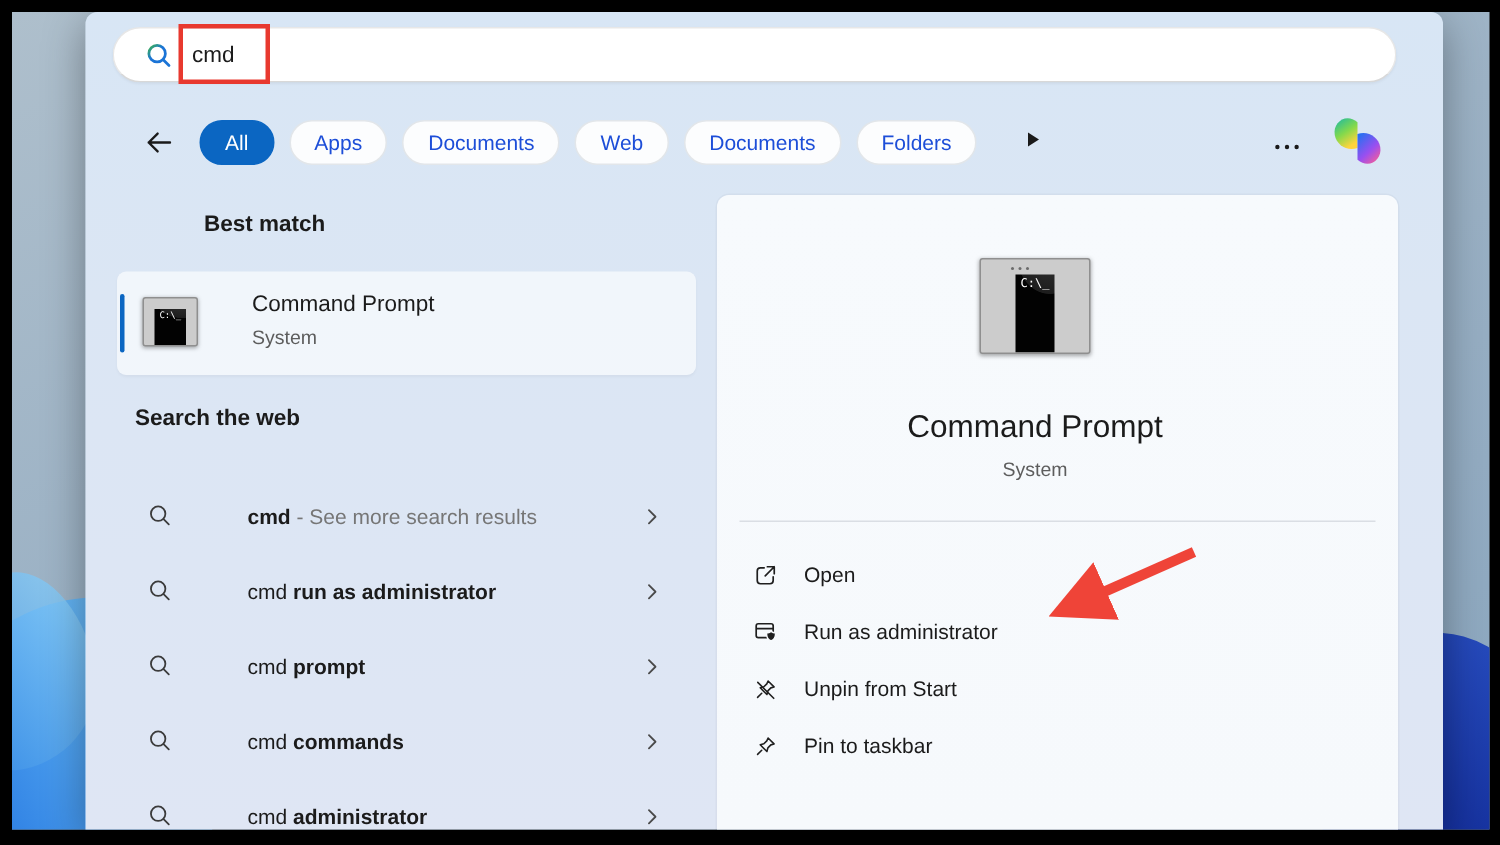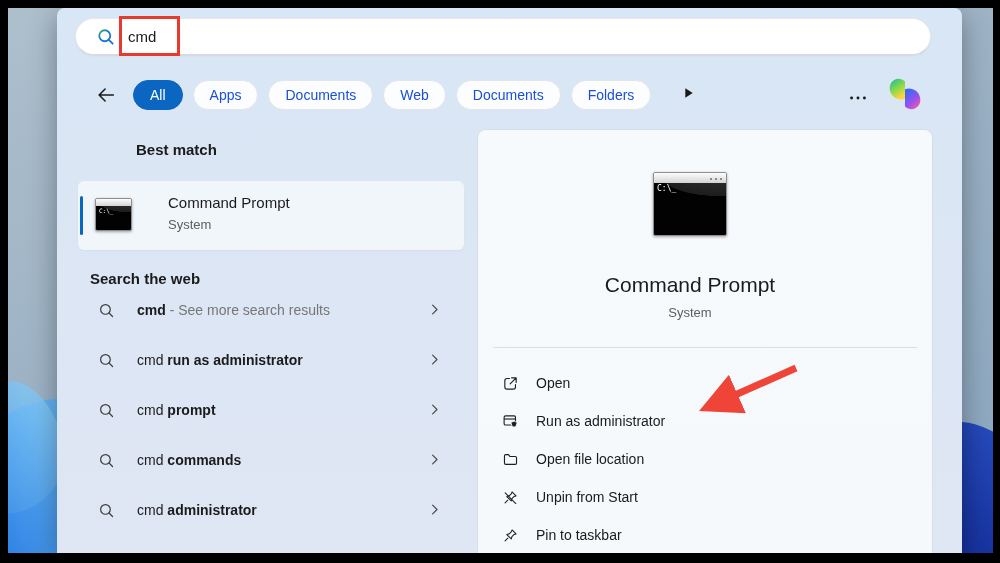--- a/index.html
+++ b/index.html
@@ -60,21 +60,21 @@
   .best-card { position:absolute; left:21px; top:173px; width:386px; height:69px;
     background:rgba(255,255,255,.62); border-radius:6px; cursor:pointer;
     box-shadow:0 1px 2px rgba(0,0,0,.04); }
   .accent-bar { position:absolute; left:2px; top:15px; width:3px; height:39px;
     border-radius:2px; background:var(--accent,#0b66c2); }
   .best-card .cmd-icon { position:absolute; left:17px; top:17px; }
   .best-title { position:absolute; left:90px; top:13px; font-size:15px; color:#1b1b1b; }
   .best-sub   { position:absolute; left:90px; top:36px; font-size:13px; color:#5d5d5d; }
 
   .web-list { position:absolute; left:21px; top:294px; width:386px; }
-  .web-row { height:50px; display:flex; align-items:flex-start; cursor:pointer; border-radius:4px; }
+  .web-row { height:50px; display:flex; align-items:flex-end; cursor:pointer; border-radius:4px;gap:28px; }
   .web-row svg.mag { margin-left:20px; flex:0 0 auto; }
   .web-text { margin-left:22px; font-size:14px; color:#1b1b1b; flex:1 1 auto; white-space:nowrap; }
   .web-text .typed { font-weight:400; }
   .web-text .bold  { font-weight:700; }
   .web-text .note  { color:#767676; font-weight:400; }
   .web-row svg.chev { margin-right:22px; flex:0 0 auto; }
 
   
   .preview { position:absolute; left:421px; top:122px; width:454px; height:423px;
     background:linear-gradient(180deg,#f7fafd 0%,#f6f9fc 100%);
@@ -91,21 +91,21 @@
   .action-row { height:38px; display:flex; align-items:center; padding-left:24px;
     cursor:pointer; }
   .action-row svg { flex:0 0 auto; }
   .action-label { margin-left:17px; font-size:14px; color:#1b1b1b; }
   .arrow-overlay { position:absolute; left:198px; top:228px; width:135px; height:72px;
     pointer-events:none; z-index:20; }
 
   
   .cmd-icon { border:1px solid #8f8f8f; border-radius:2px; overflow:hidden;
     display:flex; flex-direction:column; box-shadow:0 1px 3px rgba(0,0,0,.35);
-    background:#ccc; }
+    background:#ccc;align-items:center; }
   .cmd-icon .tbar { background:linear-gradient(#fdfdfd,#d3d3d3); position:relative; }
   .cmd-icon .tbar i { position:absolute; top:45%; width:2px; height:2px;
     background:#6b6b6b; border-radius:50%; }
   .cmd-icon .screen { flex:1 1 auto; color:#fff; overflow:hidden;
     font-family:"DejaVu Sans Mono",monospace;
     background:radial-gradient(160% 95% at 88% -25%, #343434 0%, #1d1d1d 52%, #020202 53%);
     padding:1px 3px; }
   .cmd-sm { width:37px; height:33px; }
   .cmd-sm .tbar { height:7px; }
   .cmd-sm .screen { font-size:6px; }
@@ -290,26 +290,20 @@
       <div class="action-row">
         <svg width="17" height="17" viewBox="0 0 24 24">
           <rect x="3" y="4" width="16" height="13" rx="2" fill="none" stroke="#1f1f1f" stroke-width="1.6"></rect>
           <line x1="3" y1="8.5" x2="19" y2="8.5" stroke="#1f1f1f" stroke-width="1.6"></line>
           <path d="M17 11.2c1.3 1 2.7 1.4 4.3 1.4 0 4-1.6 6.6-4.3 7.6-2.7-1-4.3-3.6-4.3-7.6 1.6 0 3-.4 4.3-1.4z" fill="#1f1f1f" stroke="#f7fafd" stroke-width="1.4"></path>
         </svg>
         <span class="action-label">Run as administrator</span>
       </div>
       <div class="action-row">
         <svg width="17" height="17" viewBox="0 0 24 24">
-          <path d="M3.5 7A1.8 1.8 0 0 1 5.3 5.2h3.9l2.1 2.6h7.4A1.8 1.8 0 0 1 20.5 9.6v7.4a1.8 1.8 0 0 1-1.8 1.8H5.3a1.8 1.8 0 0 1-1.8-1.8z" fill="none" stroke="#1f1f1f" stroke-width="1.6" stroke-linejoin="round"></path>
-        </svg>
-        <span class="action-label">Open file location</span>
-      </div>
-      <div class="action-row">
-        <svg width="17" height="17" viewBox="0 0 24 24">
           <path d="M14.2 4.2l5.6 5.6-3 .9-2.8 2.8-.9 3.4-6.3-6.3 3.4-.9 2.8-2.8z" fill="none" stroke="#1f1f1f" stroke-width="1.5" stroke-linejoin="round"></path>
           <line x1="8.2" y1="15.8" x2="4.3" y2="19.7" stroke="#1f1f1f" stroke-width="1.5" stroke-linecap="round"></line>
           <line x1="4.5" y1="5.5" x2="19.5" y2="20.5" stroke="#1f1f1f" stroke-width="1.5" stroke-linecap="round"></line>
         </svg>
         <span class="action-label">Unpin from Start</span>
       </div>
       <div class="action-row">
         <svg width="17" height="17" viewBox="0 0 24 24">
           <path d="M14.2 4.2l5.6 5.6-3 .9-2.8 2.8-.9 3.4-6.3-6.3 3.4-.9 2.8-2.8z" fill="none" stroke="#1f1f1f" stroke-width="1.5" stroke-linejoin="round"></path>
           <line x1="8.2" y1="15.8" x2="4.3" y2="19.7" stroke="#1f1f1f" stroke-width="1.5" stroke-linecap="round"></line>

